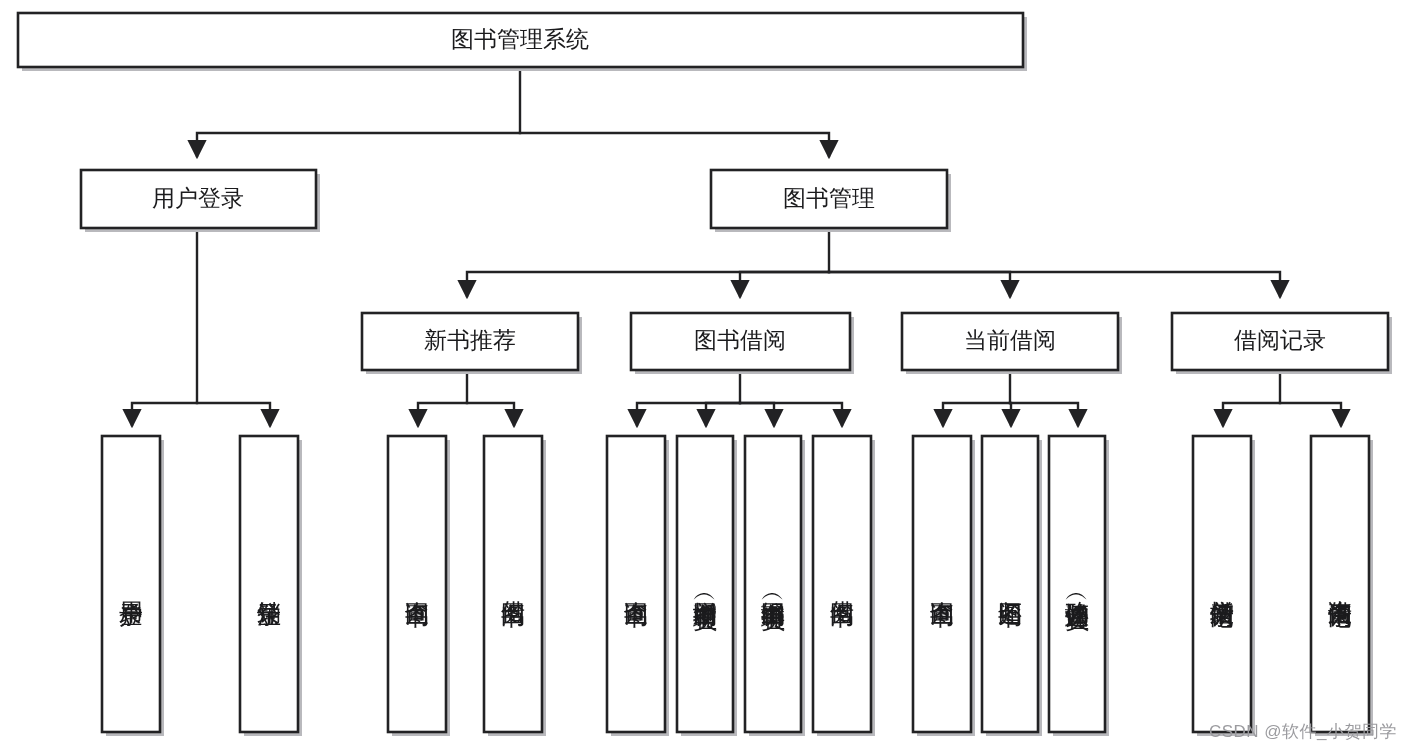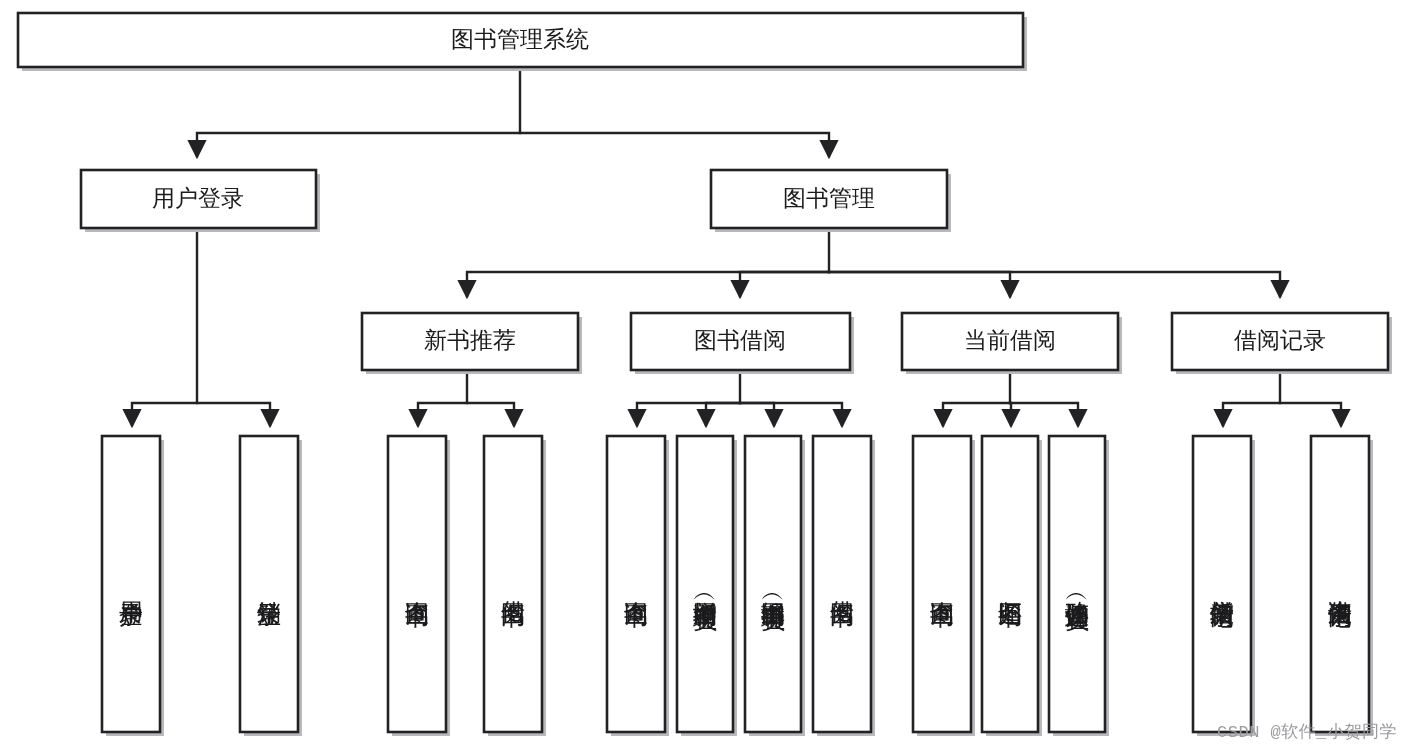--- a/index.html
+++ b/index.html
@@ -61,21 +61,21 @@
     font-size: 24px;
     line-height: 1.08;
     letter-spacing: 1px;
     color: #1b1b1d;
     white-space: nowrap;
   }
   .watermark {
     position: absolute;
     right: 8px;
     bottom: 4px;
-    font-family: Liberation Mono, monospace;
+    font-family: Liberation Sans, sans-serif;
     font-size: 17px;
     color: #9b9b9f;
     letter-spacing: 0.5px;
     white-space: nowrap;
   }
 </style>
 </head>
 <body>
 
 <div id="diagram-root">

